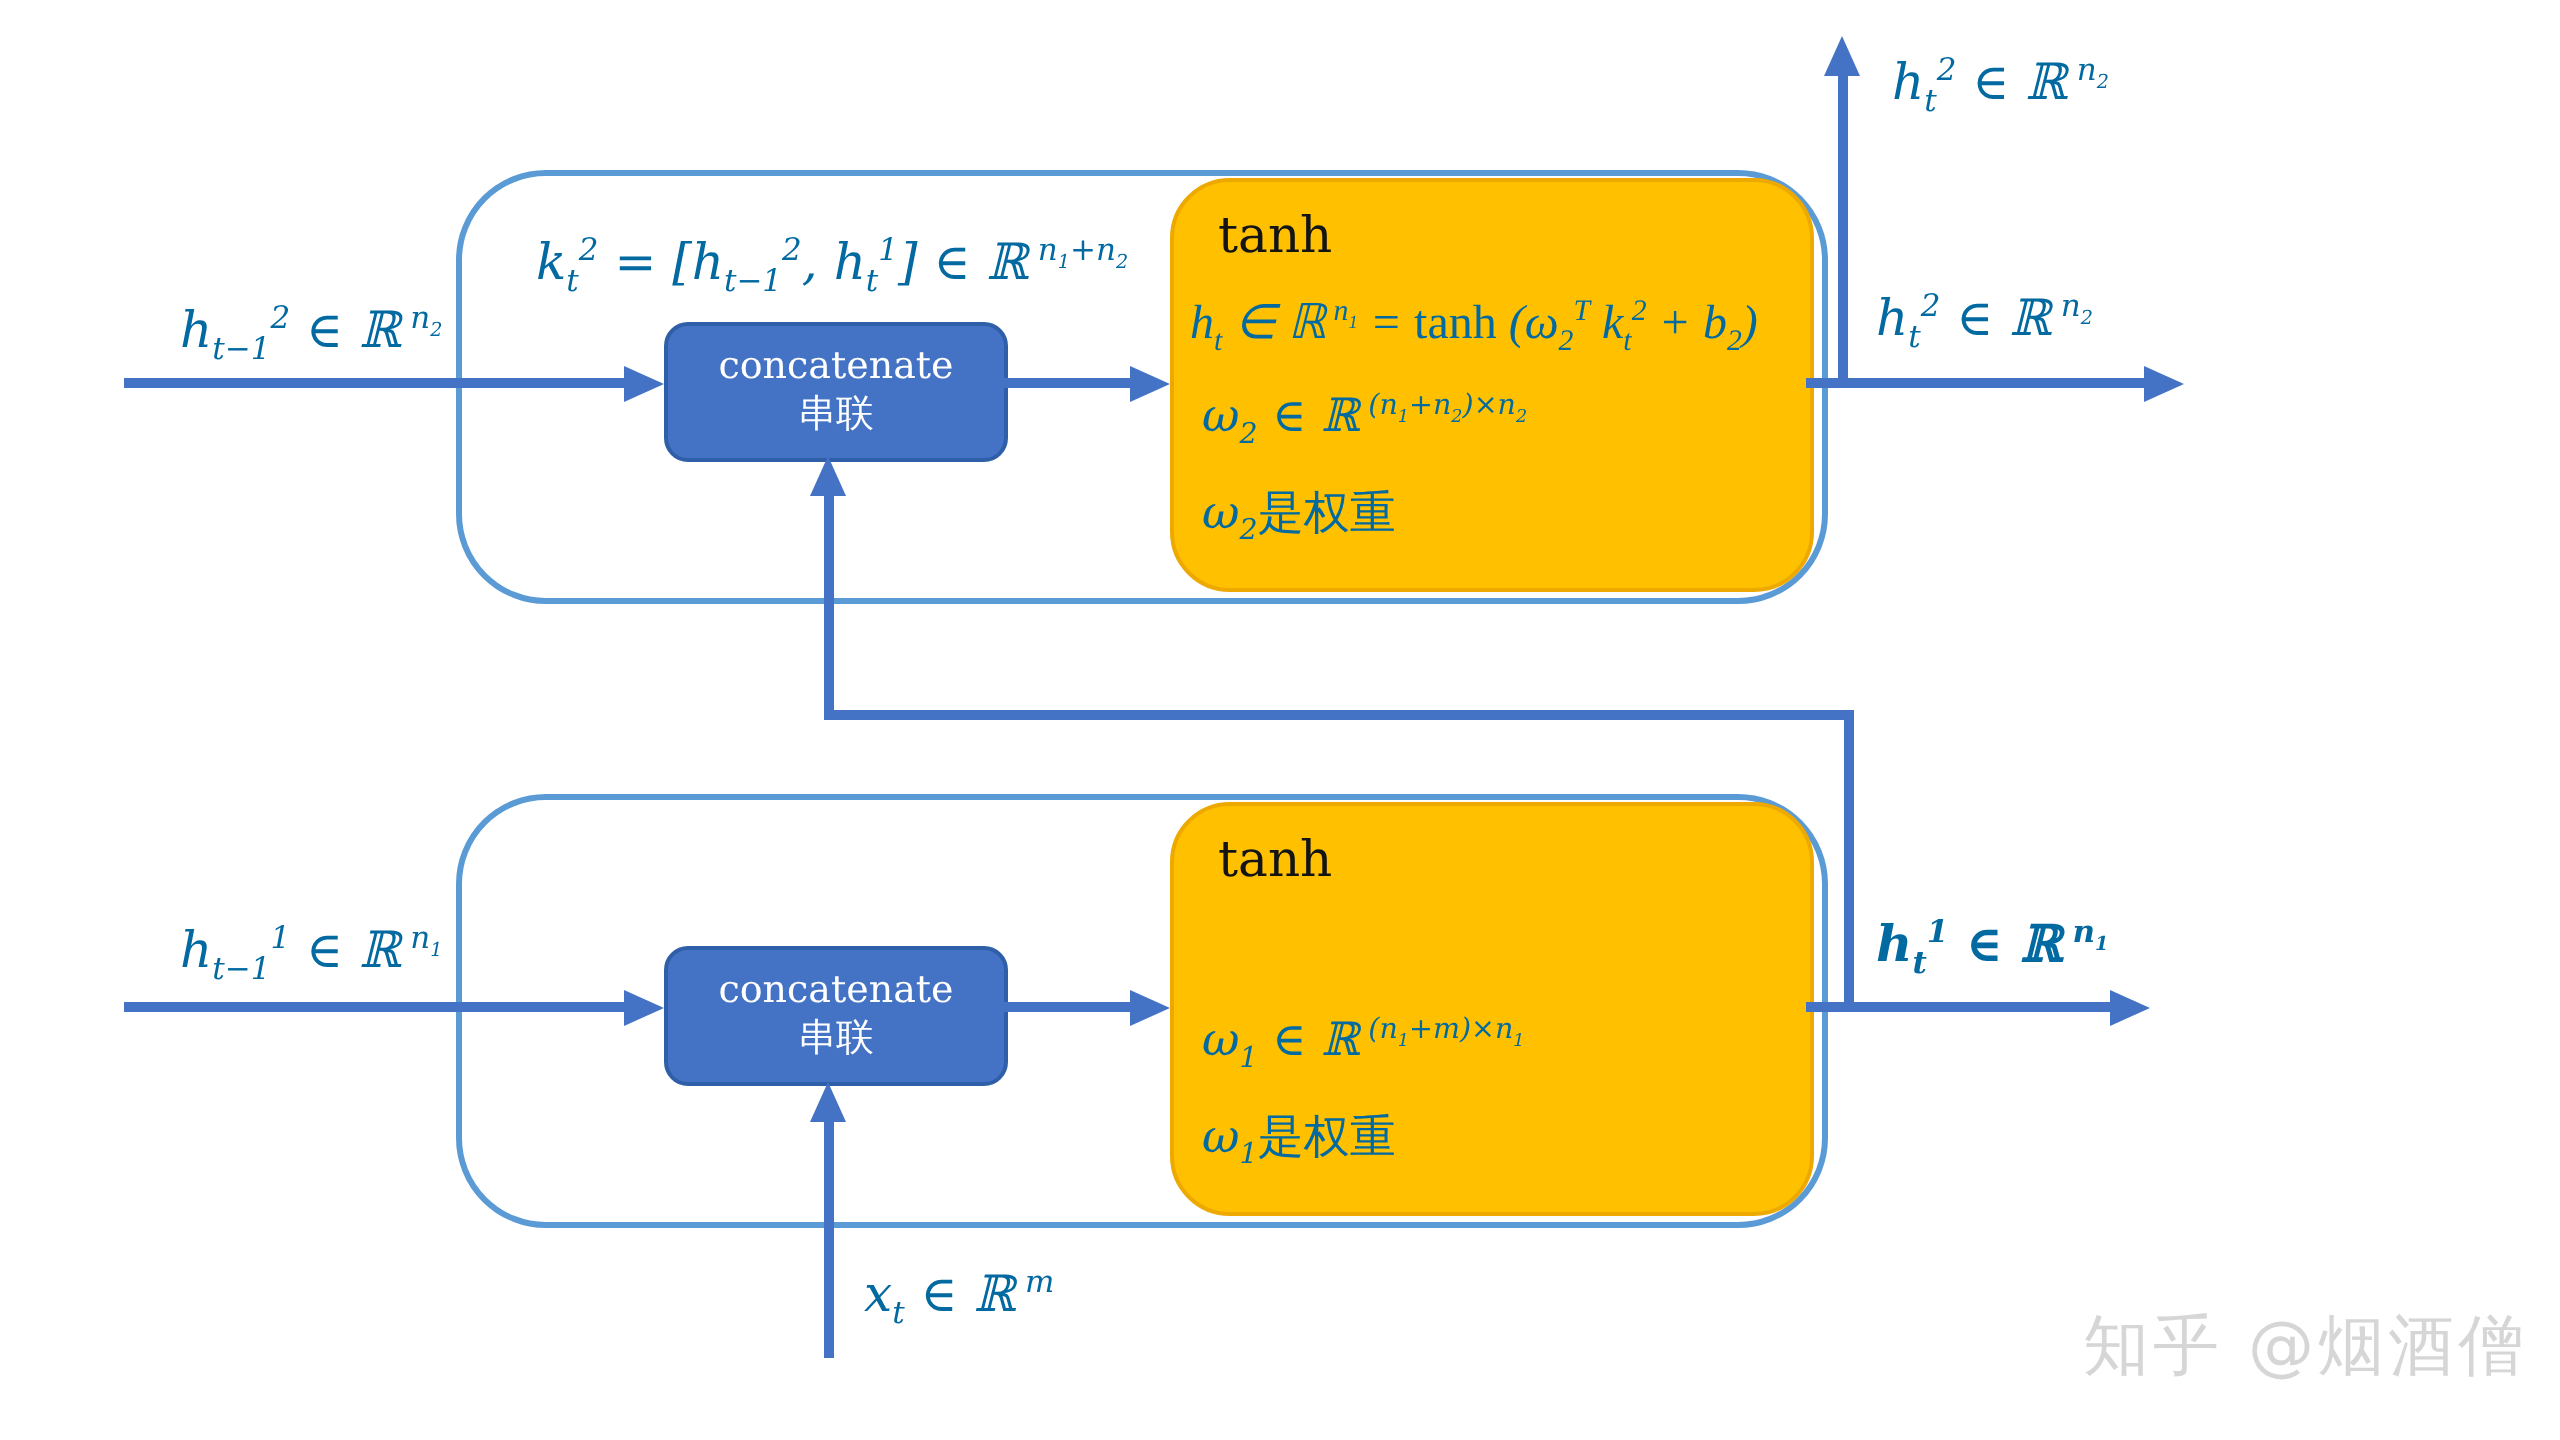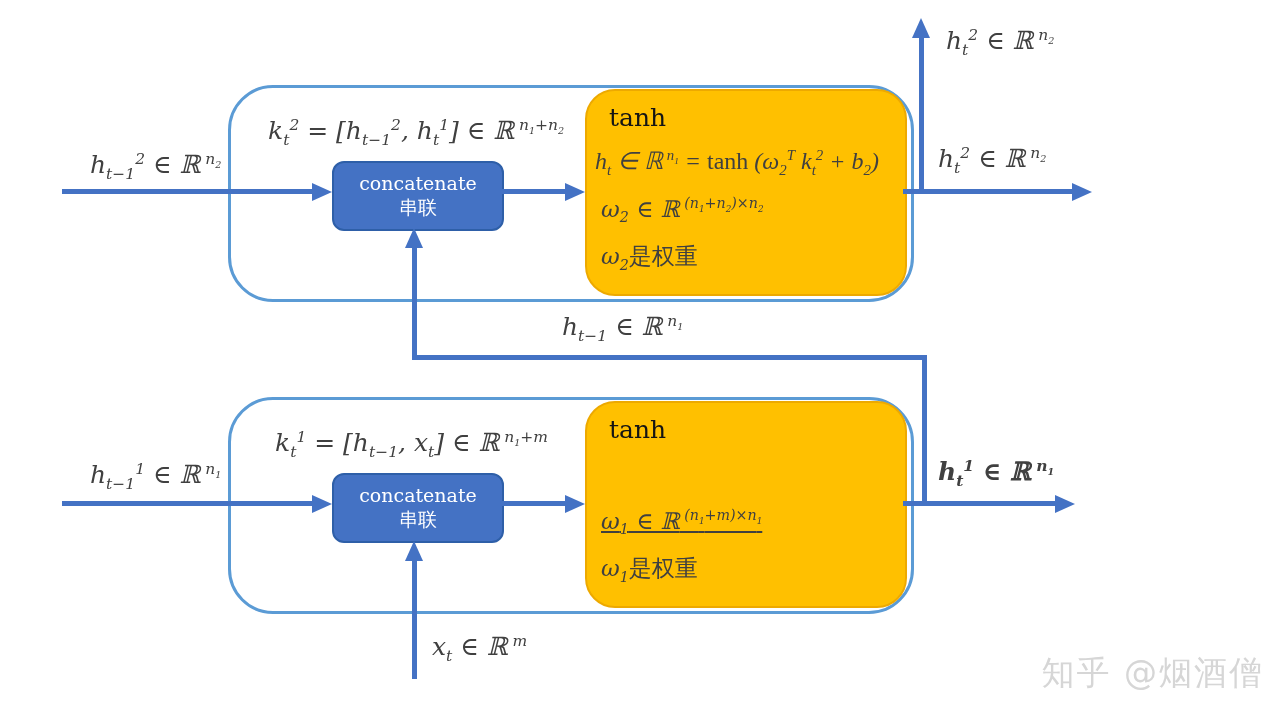--- a/index.html
+++ b/index.html
@@ -3,21 +3,21 @@
 <meta charset="utf-8">
 <style>
   html,body{margin:0;padding:0;background:#fff;}
   #canvas{position:relative;width:1280px;height:720px;background:#ffffff;overflow:hidden;
           font-family:"DejaVu Serif", serif;}
   .cell{position:absolute;border:3px solid #5B9BD5;border-radius:45px;background:transparent;}
   .obox{position:absolute;background:#FFC000;border:2px solid #EDA900;border-radius:30px;text-align:right;}
   .cbox{position:absolute;background:#4472C4;border:2px solid #2E5FA8;border-radius:12px;
         color:#ffffff;display:flex;flex-direction:column;align-items:center;justify-content:center;
         font-size:19px;line-height:1.25;font-family:"DejaVu Serif", serif;}
-  .math{position:absolute;white-space:nowrap;font-style:italic;color:#404040;
+  .math{position:absolute;white-space:nowrap;font-style:italic;color:#0369a1;
         font-family:"DejaVu Serif", serif;}
   .math sup{font-size:62%;}
   .math sub{font-size:62%;}
   .math .rm{font-style:normal;}
   .f25{font-size:25px;}
   .f24{font-size:24px;font-family:Liberation Serif, serif;}
   .f23{font-size:23px;}
   .hline,.vline{position:absolute;background:#4472C4;}
   .hline{height:5px;}
   .vline{width:5px;}
@@ -46,30 +46,29 @@
 
   <div class="obox" style="left:585px;top:89px;width:318px;height:203px;">
     <div class="tanh-title" style="left:22px;top:12px;">tanh</div>
     <div class="math f24" style="left:8px;top:56px;">h<sub>t</sub> ∈ ℝ<sup> n<sub>1</sub></sup> = <span class="rm">tanh</span> (ω<sub>2</sub><sup>T</sup> k<sub>t</sub><sup>2</sup> + b<sub>2</sub>)</div>
     <div class="math f23" style="left:14px;top:104px;">ω<sub>2</sub> ∈ ℝ<sup> (n<sub>1</sub>+n<sub>2</sub>)×n<sub>2</sub></sup></div>
     <div class="math f23" style="left:14px;top:150px;">ω<sub>2</sub><span class="rm">是权重</span></div>
   </div>
 
   <div class="cell" style="left:228px;top:397px;width:680px;height:211px;"></div>
 
-  <div class="math f25" style="left:275px;top:428px;">k<sub>t</sub><sup>1</sup> = [h<sub>t−1</sub>,  x<sub>t</sub>] ∈ ℝ<sup> n<sub>1</sub>+m</sup></div>
 
   <div class="cbox" style="left:332px;top:473px;width:168px;height:66px;">
     <span>concatenate</span>
     <span>串联</span>
   </div>
 
   <div class="obox" style="left:585px;top:401px;width:318px;height:203px;">
     <div class="tanh-title" style="left:22px;top:12px;">tanh</div>
-    <div class="math f23" style="left:14px;top:104px;text-decoration:underline;">ω<sub>1</sub> ∈ ℝ<sup> (n<sub>1</sub>+m)×n<sub>1</sub></sup></div>
+    <div class="math f23" style="left:14px;top:104px;">ω<sub>1</sub> ∈ ℝ<sup> (n<sub>1</sub>+m)×n<sub>1</sub></sup></div>
     <div class="math f23" style="left:14px;top:150px;">ω<sub>1</sub><span class="rm">是权重</span></div>
   </div>
 
   <div class="hline" style="left:62px;top:189px;width:250px;"></div>
   <div class="ah-r" style="left:312px;top:183px;"></div>
 
   <div class="hline" style="left:500px;top:189px;width:65px;"></div>
   <div class="ah-r" style="left:565px;top:183px;"></div>
 
   <div class="hline" style="left:903px;top:189px;width:169px;"></div>
@@ -91,19 +90,18 @@
 
   <div class="hline" style="left:903px;top:501px;width:152px;"></div>
   <div class="ah-r" style="left:1055px;top:495px;"></div>
 
   <div class="vline" style="left:412px;top:559px;height:120px;"></div>
   <div class="ah-u" style="left:405px;top:541px;"></div>
 
   <div class="math f25" style="left:90px;top:150px;">h<sub>t−1</sub><sup>2</sup> ∈ ℝ<sup> n<sub>2</sub></sup></div>
   <div class="math f25" style="left:938px;top:144px;">h<sub>t</sub><sup>2</sup> ∈ ℝ<sup> n<sub>2</sub></sup></div>
   <div class="math f25" style="left:946px;top:26px;">h<sub>t</sub><sup>2</sup> ∈ ℝ<sup> n<sub>2</sub></sup></div>
-  <div class="math f25" style="left:562px;top:312px;">h<sub>t−1</sub> ∈ ℝ<sup> n<sub>1</sub></sup></div>
   <div class="math f25" style="left:90px;top:460px;">h<sub>t−1</sub><sup>1</sup> ∈ ℝ<sup> n<sub>1</sub></sup></div>
   <div class="math f25" style="left:938px;top:456px;font-weight:bold;">h<sub>t</sub><sup>1</sup> ∈ ℝ<sup> n<sub>1</sub></sup></div>
   <div class="math f25" style="left:432px;top:632px;">x<sub>t</sub> ∈ ℝ<sup> m</sup></div>
 
   <div id="watermark">知乎 @烟酒僧</div>
 </div>
 
 </body></html>

